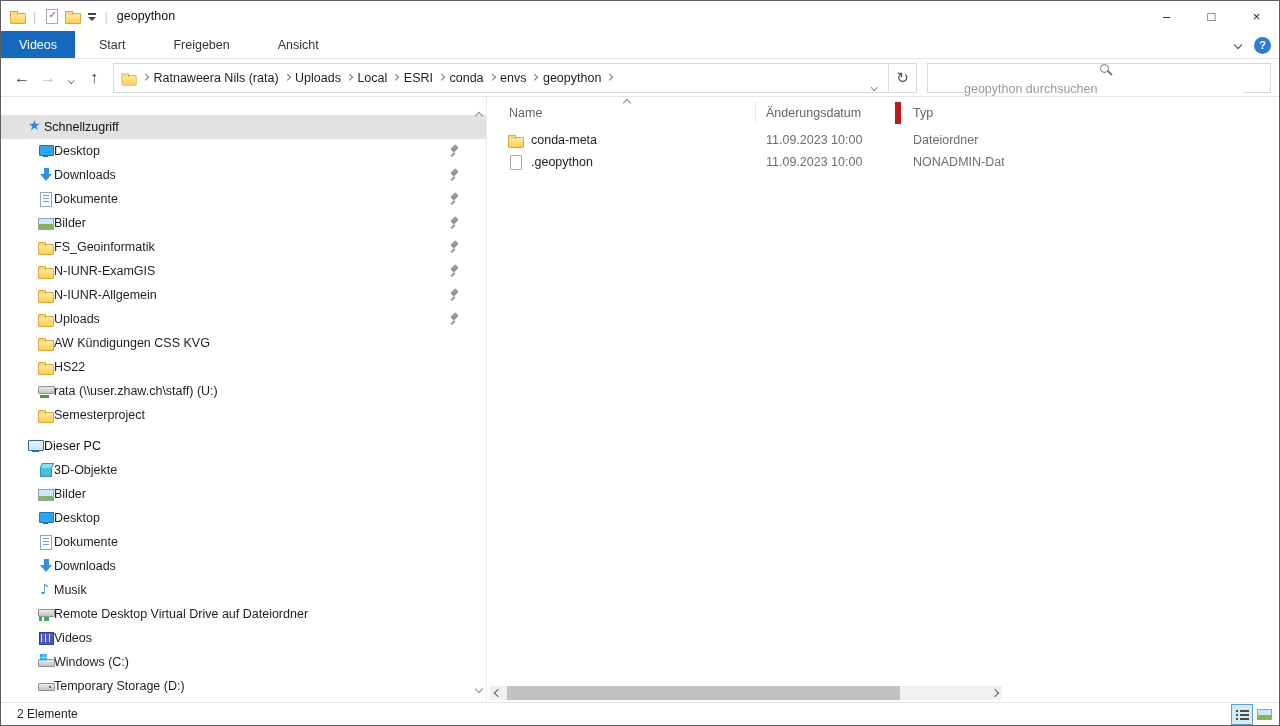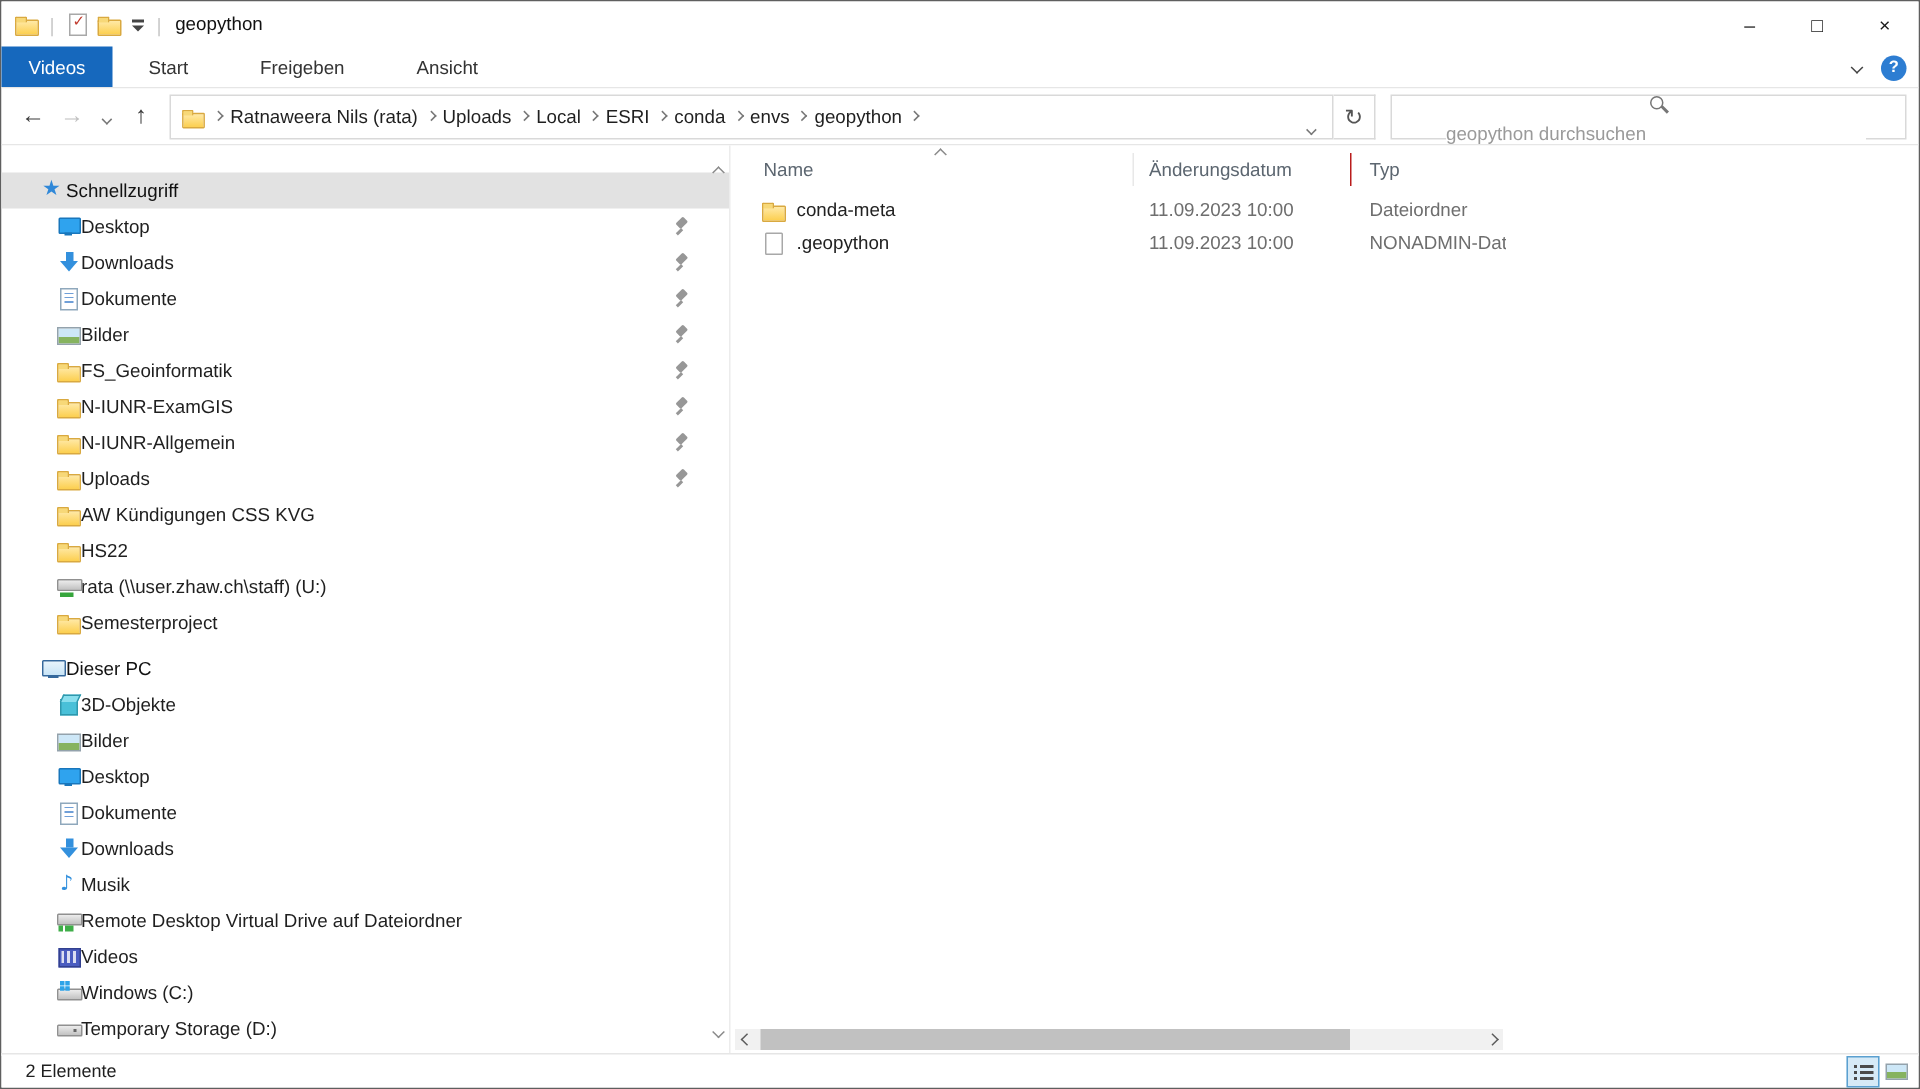--- a/index.html
+++ b/index.html
@@ -47,21 +47,21 @@
   .pin { position:absolute; right:26px; top:6px; width:12px; height:12px; }
   .pin::before { content:""; position:absolute; width:5px; height:7px; background:#979797; left:4px; top:0; transform:rotate(45deg); border-radius:1px; }
   .pin::after { content:""; position:absolute; width:2px; height:5px; background:#979797; left:4px; bottom:0; transform:rotate(45deg); }
   .side-scroll-up { position:absolute; right:4px; top:8px; }
   .side-scroll-down { position:absolute; right:4px; bottom:8px; }
 
   .filepane { position:relative; width:517px; height:100%; }
   .cols-header { display:flex; height:32px; align-items:center; position:relative; }
   .hcell { font-size:12.5px; color:#5c6670; height:22px; display:flex; align-items:center; }
   .hcell.name { width:269px; padding-left:22px; border-right:1px solid #e8e8e8; position:relative; }
-  .hcell.date { width:145px; padding-left:10px; border-right:1px solid #b91c1c; }
+  .hcell.date { width:145px; padding-left:10px; border-right:6px solid #b91c1c; }
   .hcell.typ  { width:103px; padding-left:12px; }
   .sort-chev { position:absolute; left:137px; top:-7px; }
   .file-row { display:flex; align-items:center; height:22px; }
   .fcell { font-size:12.5px; white-space:nowrap; overflow:hidden; }
   .fcell.name { width:269px; padding-left:21px; color:#222; display:flex; align-items:center; gap:7px; }
   .fcell.date { width:145px; padding-left:10px; color:#6e6e6e; }
   .fcell.typ  { width:103px; padding-left:12px; color:#6e6e6e; }
 
   .hscroll { position:absolute; left:3px; right:2px; bottom:4px; height:14px; background:#f1f1f1; display:flex; align-items:center; }
   .hs-arrow { width:15px; height:14px; display:flex; align-items:center; justify-content:center; flex:none; }

